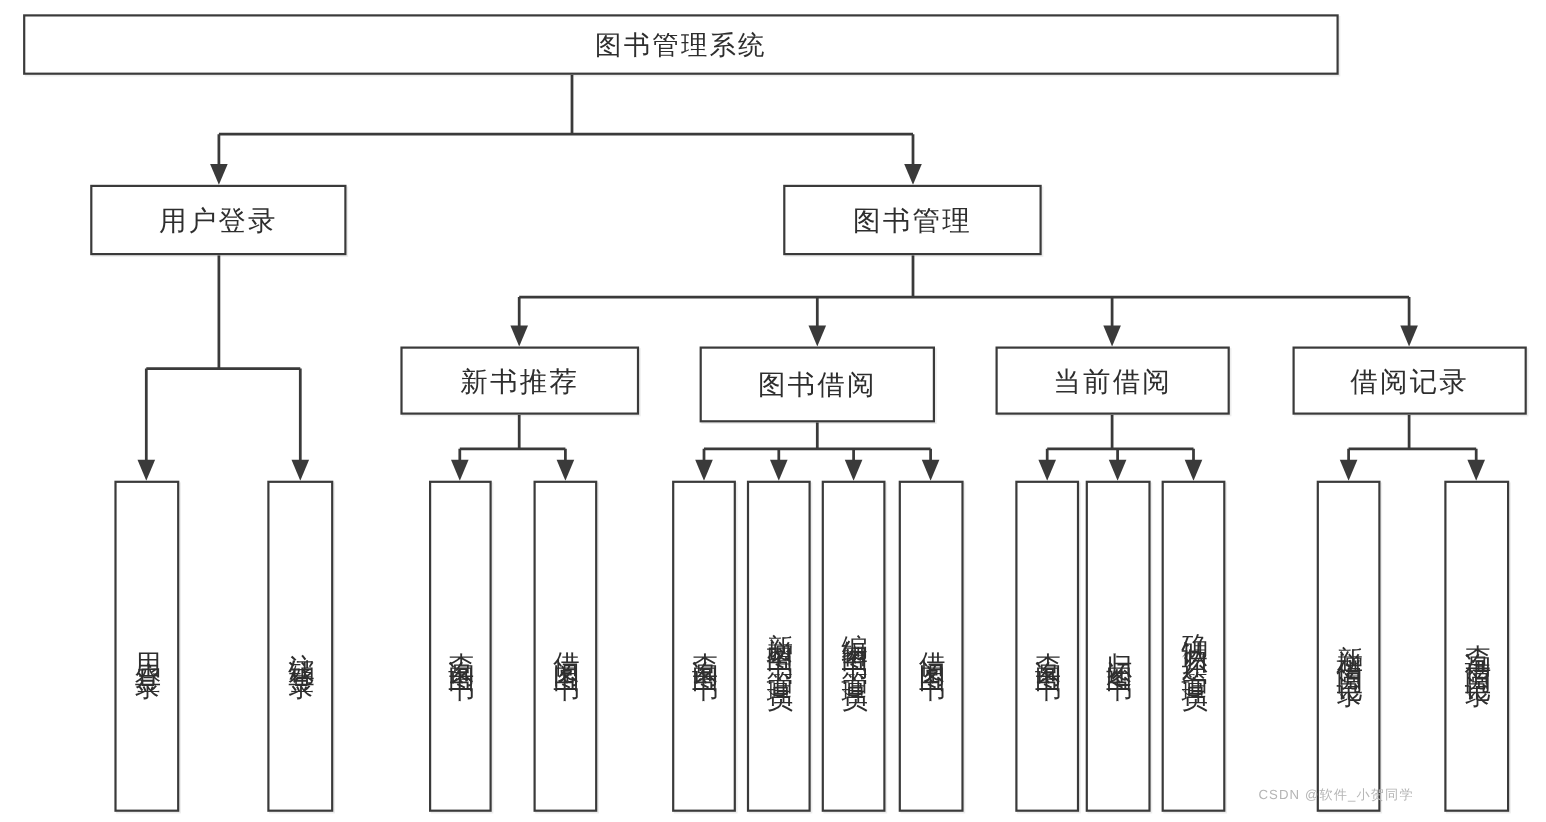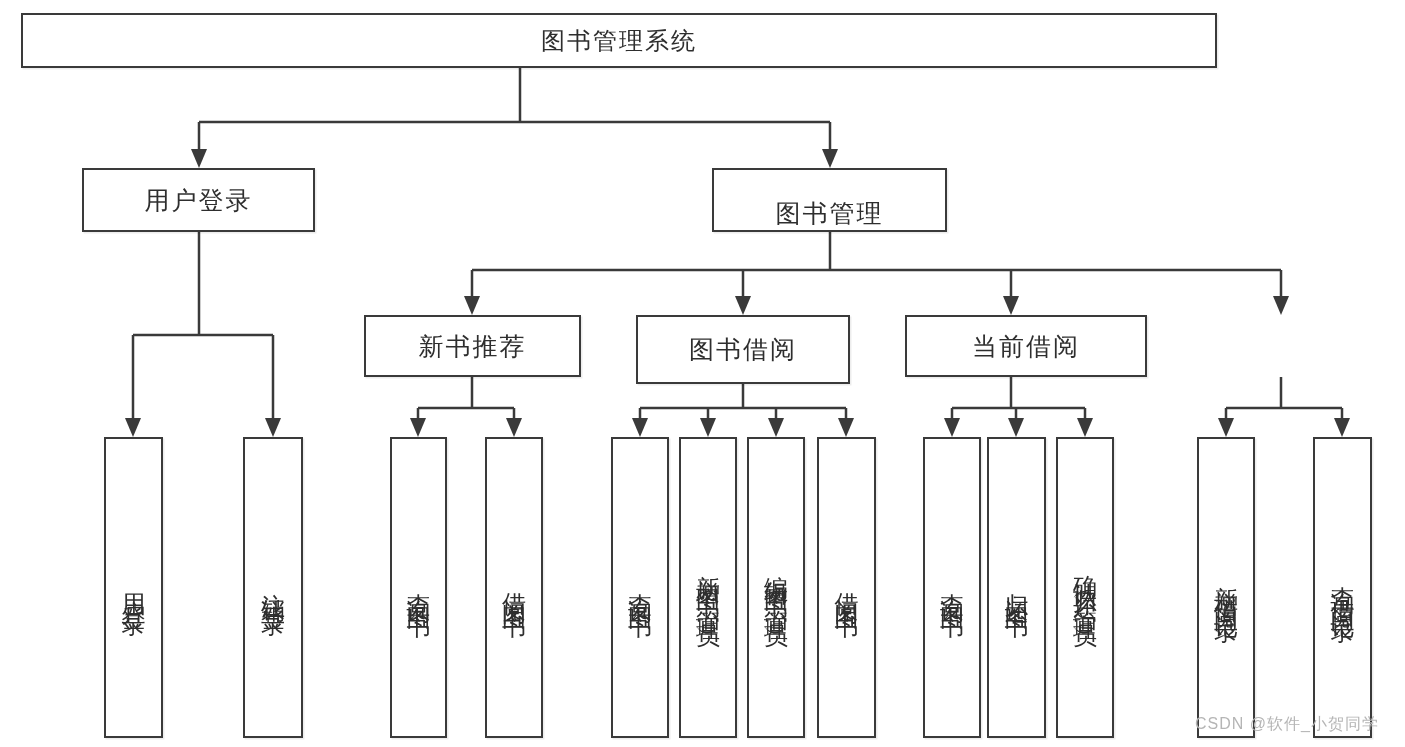--- a/index.html
+++ b/index.html
@@ -47,22 +47,22 @@
   .leaf .lbl{
     writing-mode:vertical-rl;
     text-orientation:mixed;
     font-size:24px;
     letter-spacing:7px;
     color:var(--text);
     line-height:1;
   }
   #watermark{
     position:absolute;
-    left:1195px;top:714px;
-    font-size:16px;
+    left:1144px;top:714px;
+    font-size:12px;
     letter-spacing:1px;
     color:var(--wm);
     white-space:nowrap;
     z-index:5;
   }
 </style>
 </head>
 <body>
 
 <div id="stage">
@@ -107,32 +107,35 @@
     </g>
   </svg>
 
   <div class="node root" style="left:21px;top:13px;width:1196px;height:55px;">
     <span class="lbl">图书管理系统</span>
   </div>
 
   <div class="node" style="left:82px;top:168px;width:233px;height:64px;">
     <span class="lbl">用户登录</span>
   </div>
-  <div class="node" style="left:712px;top:168px;width:235px;height:64px;align-items:flex-end;">
+  <div class="node" style="left:712px;top:168px;width:235px;height:64px;">
     <span class="lbl">图书管理</span>
   </div>
 
   <div class="node" style="left:364px;top:315px;width:217px;height:62px;">
     <span class="lbl">新书推荐</span>
   </div>
   <div class="node" style="left:636px;top:315px;width:214px;height:69px;">
     <span class="lbl">图书借阅</span>
   </div>
-  <div class="node" style="left:905px;top:315px;width:242px;height:62px;text-align:right;">
+  <div class="node" style="left:905px;top:315px;width:213px;height:62px;text-align:right;">
     <span class="lbl">当前借阅</span>
+  </div>
+  <div class="node" style="left:1175px;top:315px;width:213px;height:62px;">
+    <span class="lbl">借阅记录</span>
   </div>
 
   <div class="leaf" style="left:104px;width:59px;">
     <span class="lbl">用户登录</span>
   </div>
   <div class="leaf" style="left:243px;width:60px;">
     <span class="lbl">注销登录</span>
   </div>
 
   <div class="leaf" style="left:390px;width:57px;">

